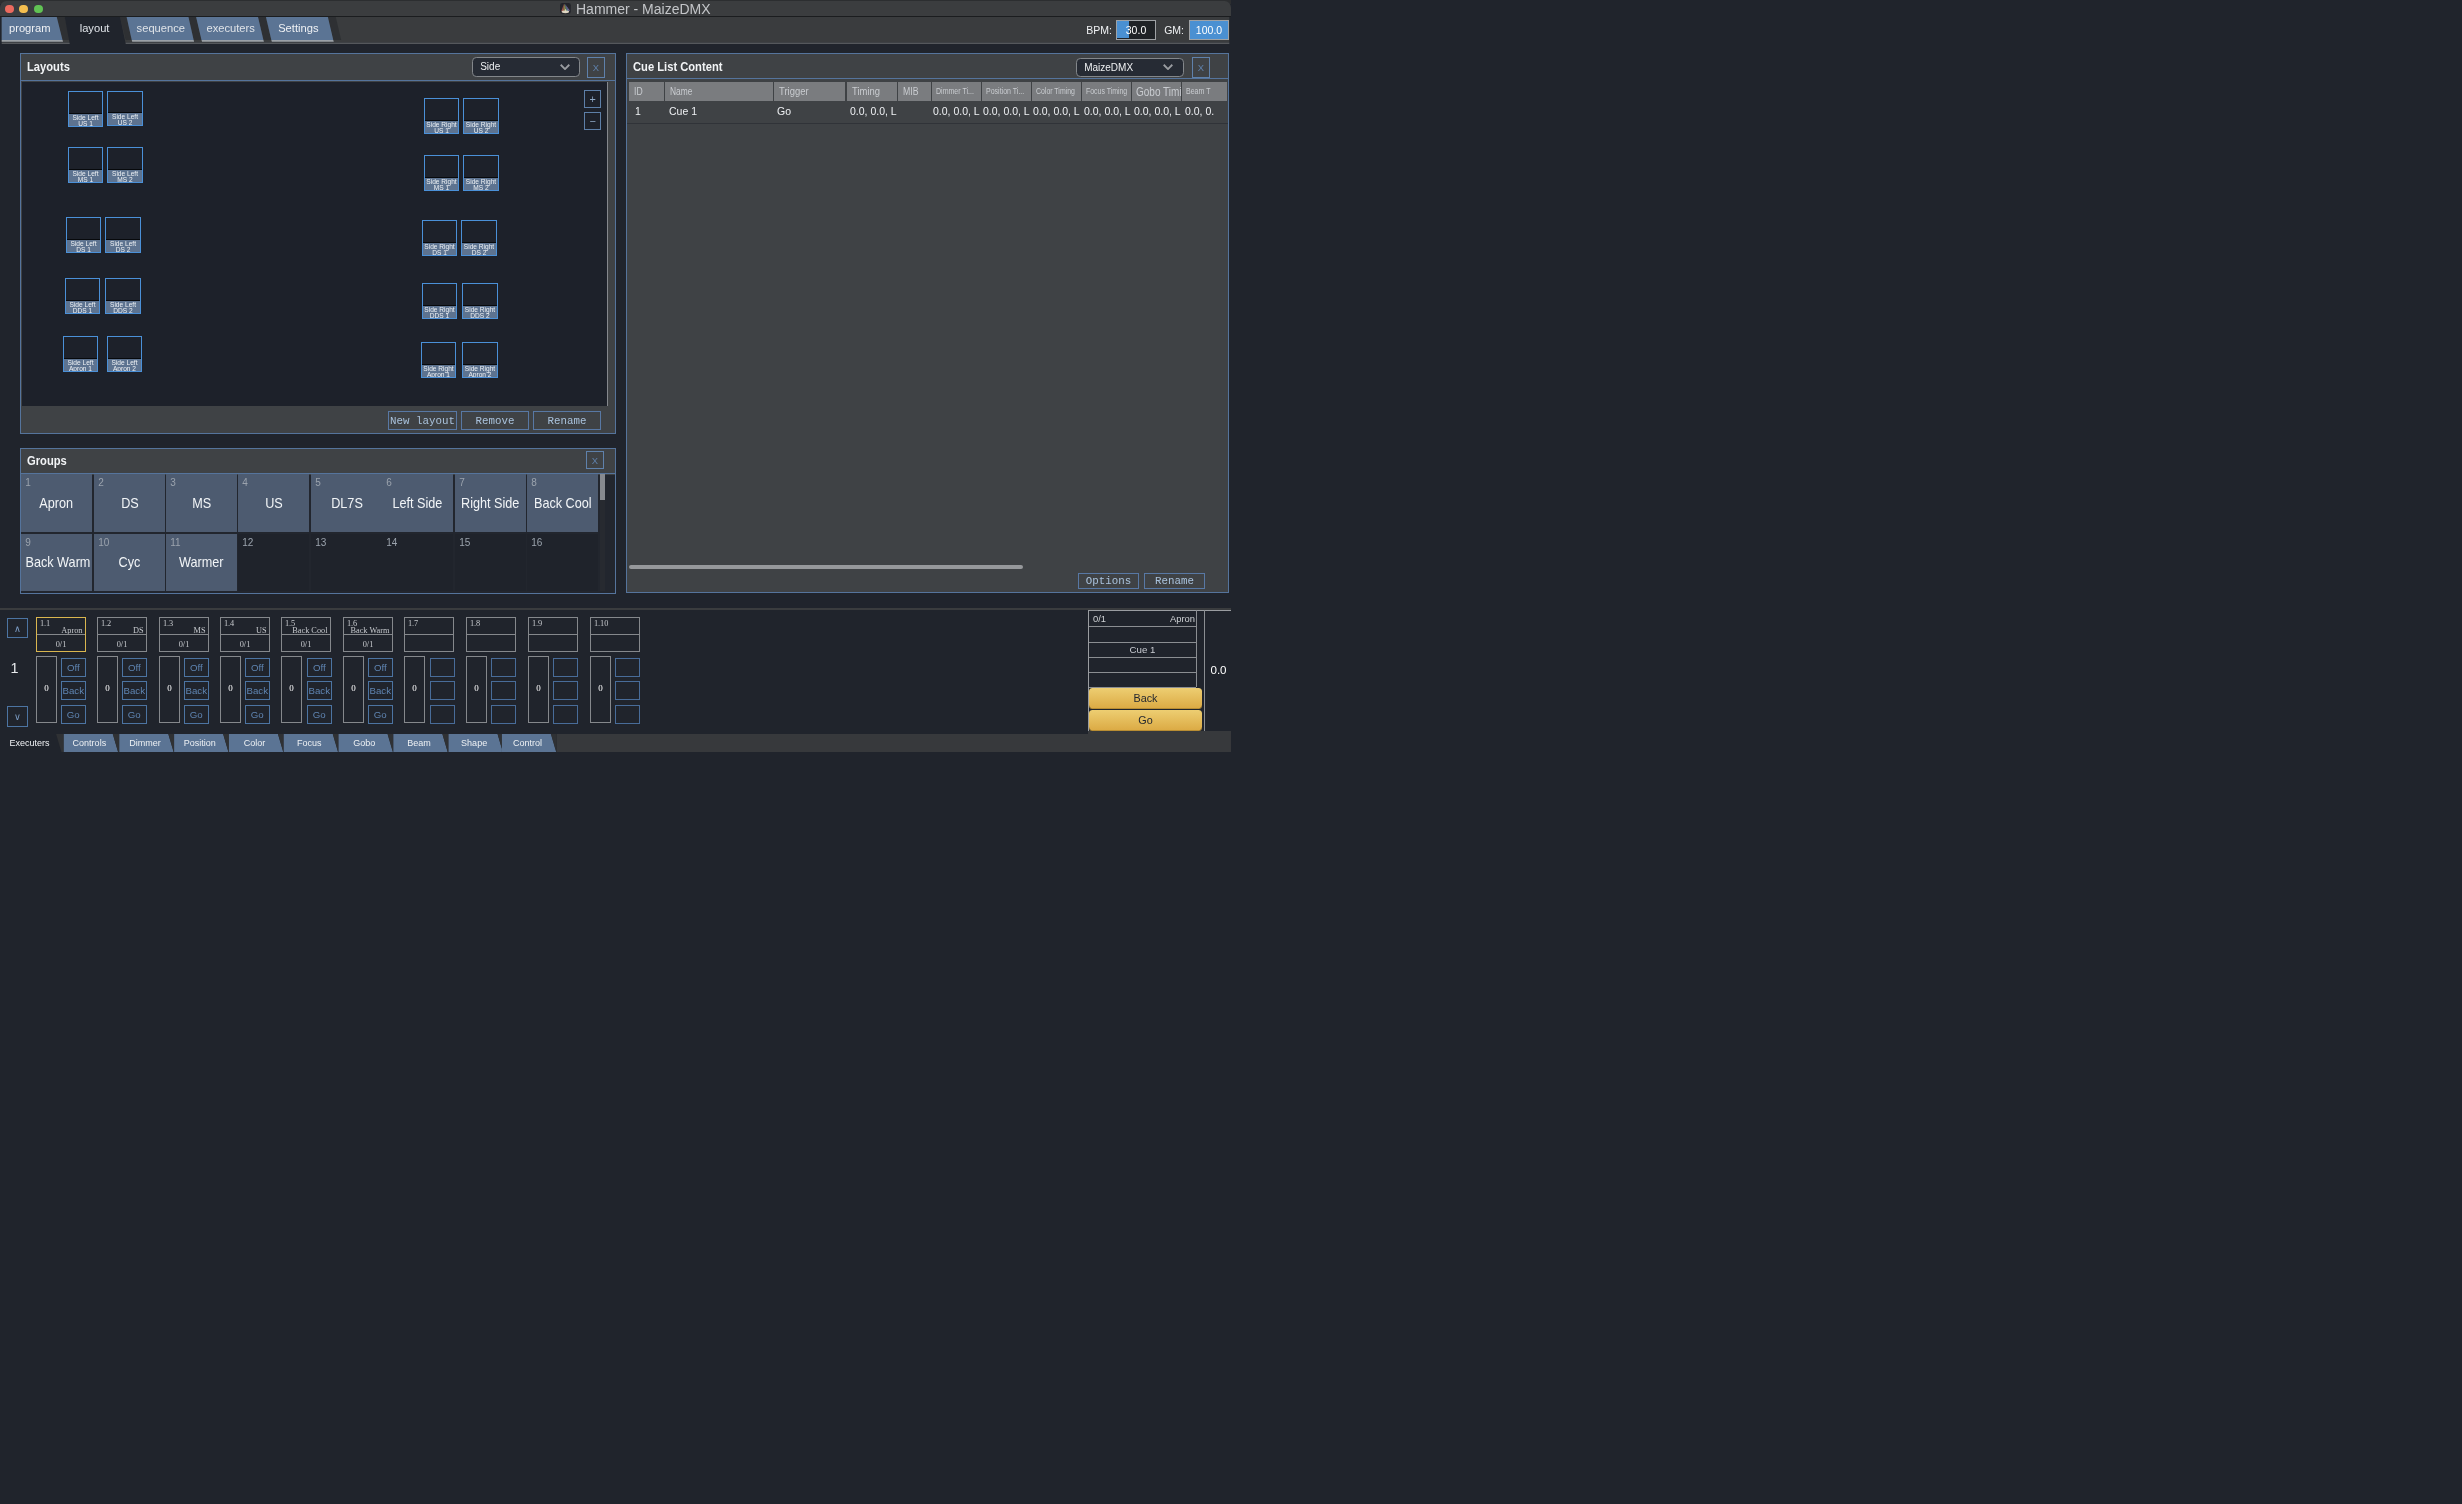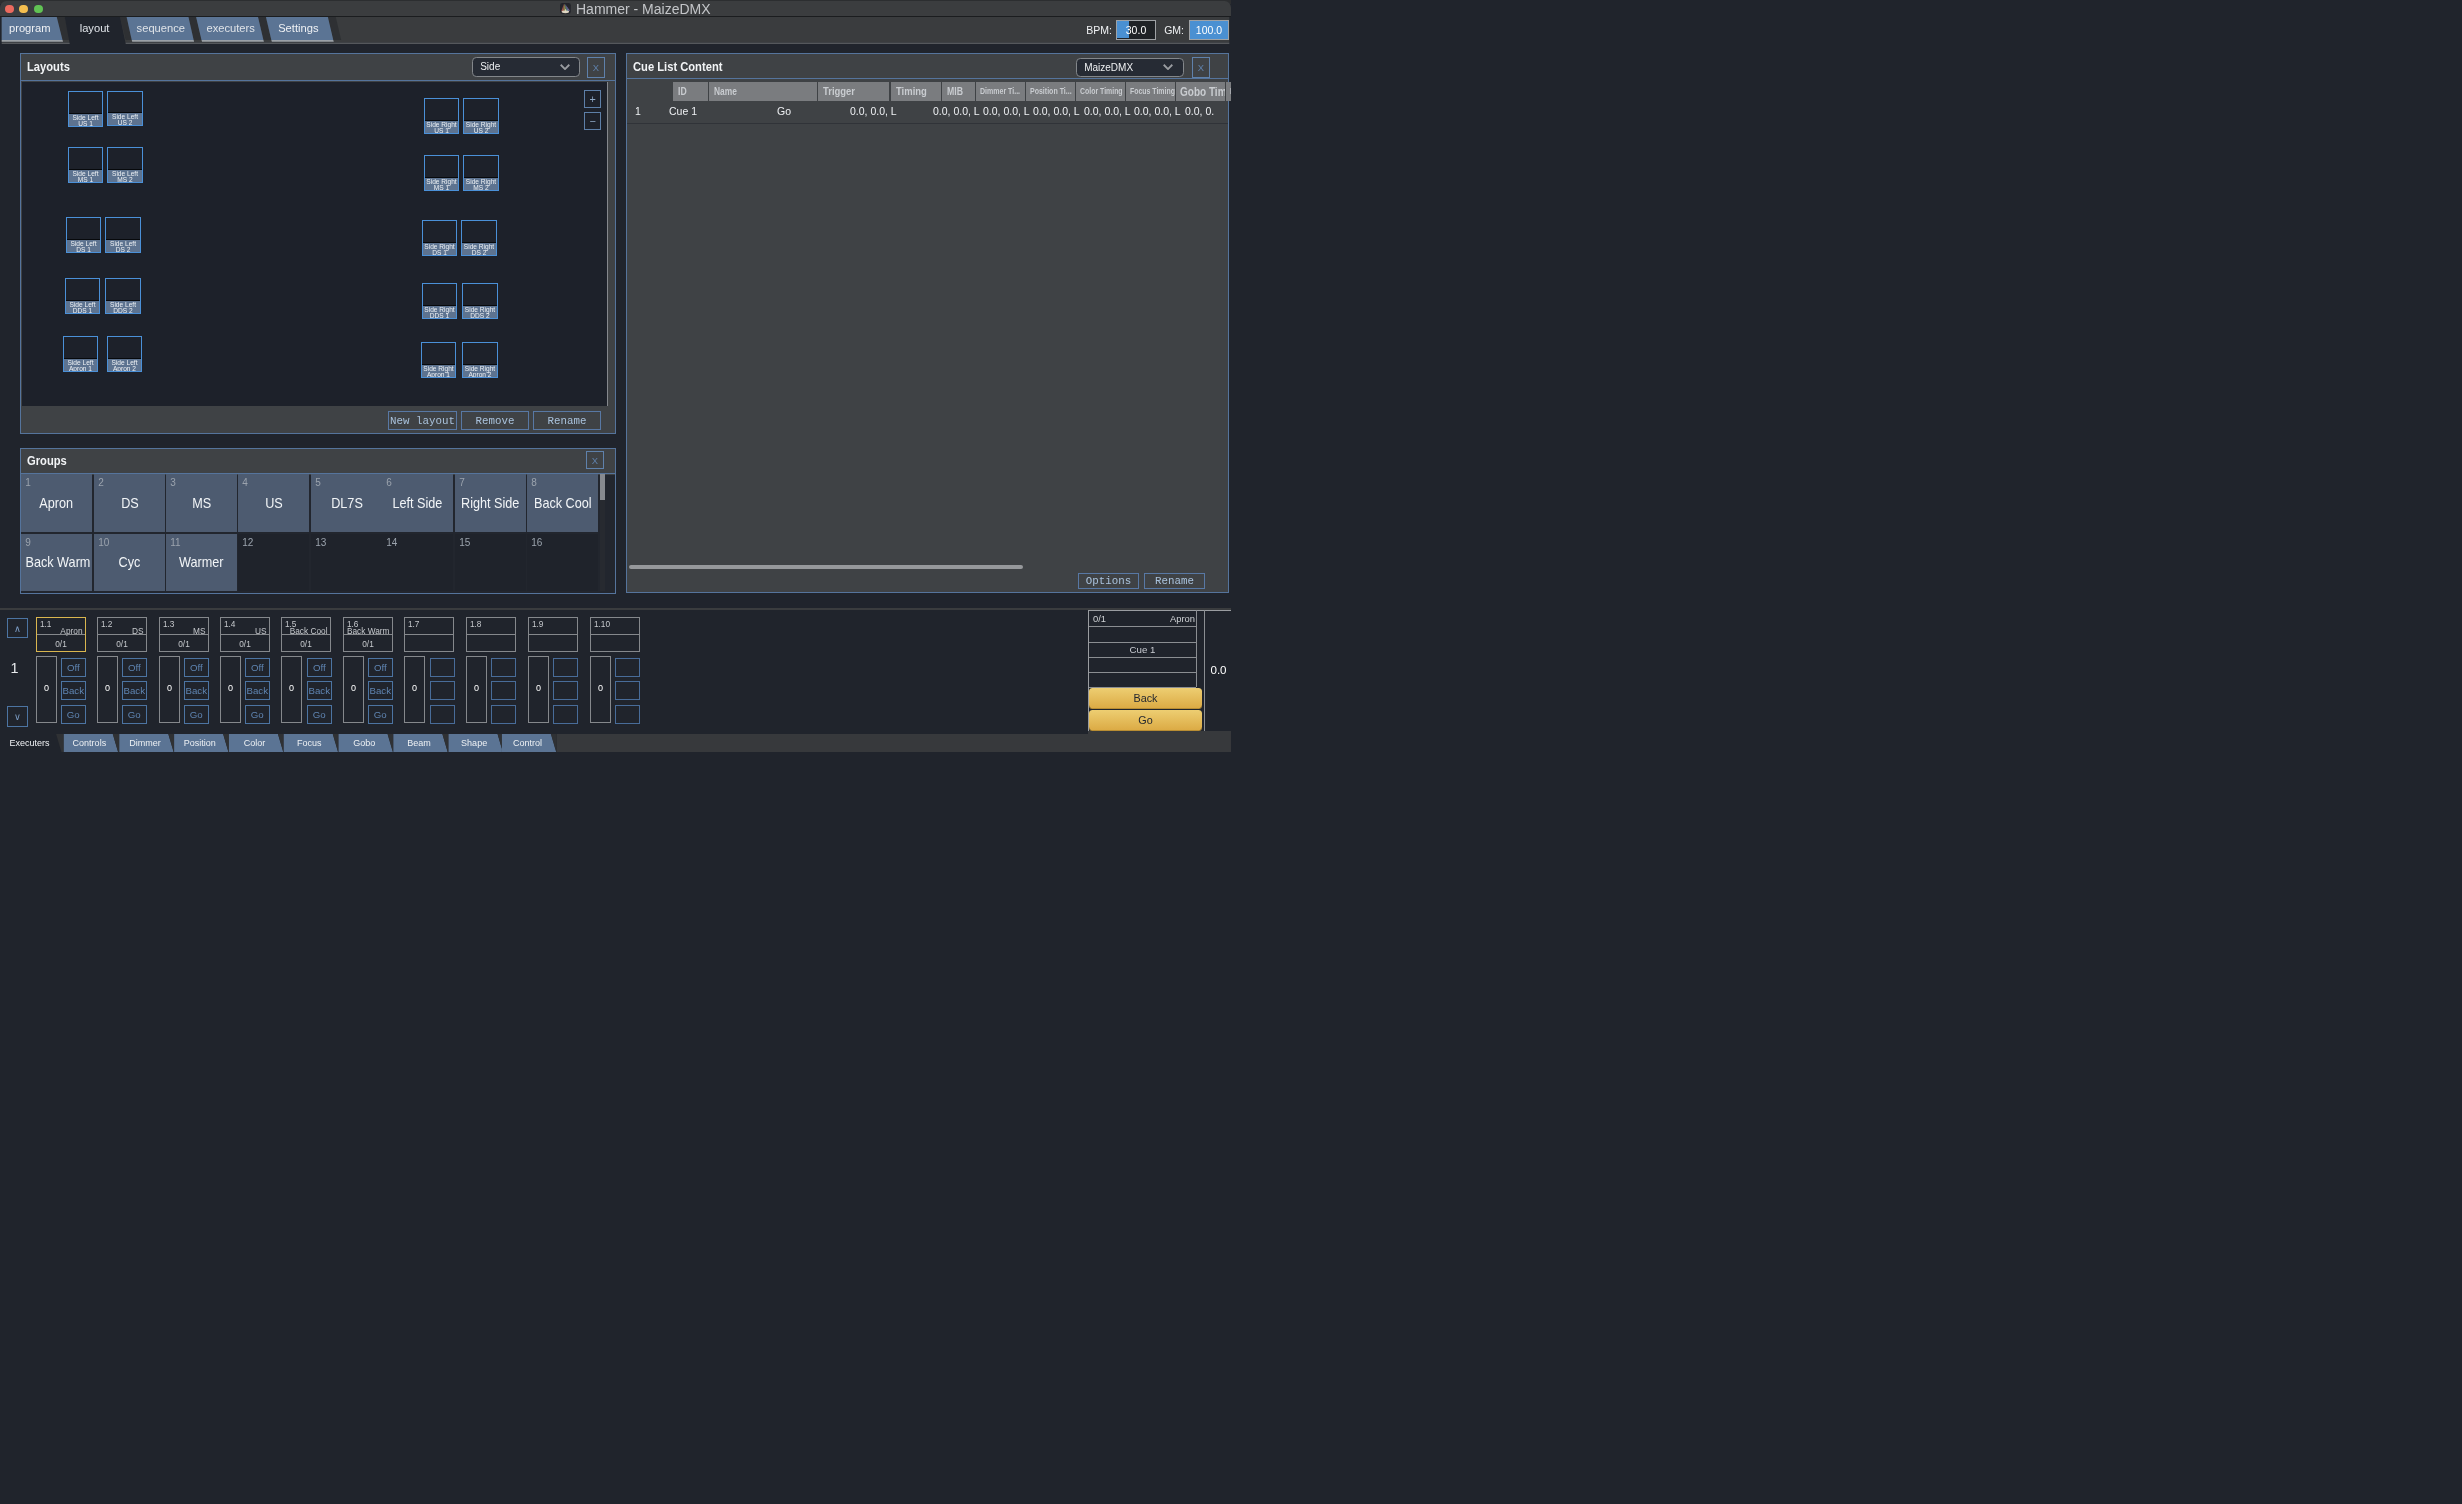--- a/index.html
+++ b/index.html
@@ -15,24 +15,24 @@
   .chev{position:absolute;width:10px;height:5.8px;}
   .btn{position:absolute;border:1.1px solid #5878a4;color:#a9c2dc;font-size:10.8px;box-sizing:border-box;
        display:flex;align-items:center;justify-content:center;background:transparent;font-family:Liberation Mono, monospace;}
   .cell{position:absolute;border:0.7px solid #4a90d8;box-sizing:border-box;background:transparent;}
   .celllabel{position:absolute;left:0;right:0;bottom:0;background:#5d7390;color:#eef1f4;
              font-size:6.6px;line-height:5.8px;text-align:center;padding-top:1.2px;white-space:nowrap;overflow:hidden;}
   .cellsep{position:absolute;left:0;right:0;background:#07090c;height:1.1px;}
   .gcell{position:absolute;box-sizing:border-box;color:#f2f5f7;}
   .gnum{position:absolute;left:4.3px;top:2.9px;font-size:10px;color:#9ba3ad;}
   .gname{position:absolute;left:0;right:0;text-align:center;font-size:14.4px;white-space:nowrap;}
-  .thcell{position:absolute;background:#7a7c7f;color:#c9ccd0;font-weight:bold;box-sizing:border-box;
-          overflow:hidden;white-space:nowrap;margin-left:44px;}
+  .thcell{position:absolute;background:#7a7c7f;color:#c9ccd0;font-weight:normal;box-sizing:border-box;
+          overflow:hidden;white-space:nowrap;}
   .rowval{position:absolute;color:#eef0f3;font-size:10.5px;white-space:nowrap;}
-  .ibox{position:absolute;border:0.7px solid #85888c;box-sizing:border-box;}
+  .ibox{position:absolute;border:0.7px solid #85888c;box-sizing:border-box;font-family:Liberation Serif, serif;}
   .sbtn{position:absolute;border:1.1px solid #4c74a2;color:#5f85b2;box-sizing:border-box;
         display:flex;align-items:center;justify-content:center;font-size:9.7px;}
   .sbtn.empty{border-color:#486c99;}
   .itxt{position:absolute;color:#c6c9cd;font-size:8.3px;white-space:nowrap;}
   .ybtn{position:absolute;left:1089px;width:113px;border-radius:3.6px;color:#23272f;font-size:10.8px;
         display:flex;align-items:center;justify-content:center;
         background:linear-gradient(#edce72,#dcab45);box-shadow:0 1.1px 0 #b88d33;}
   .hline{position:absolute;background:#8b8e92;height:0.7px;}
   .cnd{display:inline-block;transform:scaleX(.86);transform-origin:0 50%;white-space:nowrap;}
   .cndc{display:inline-block;transform:scaleX(.88);transform-origin:50% 50%;white-space:nowrap;}

